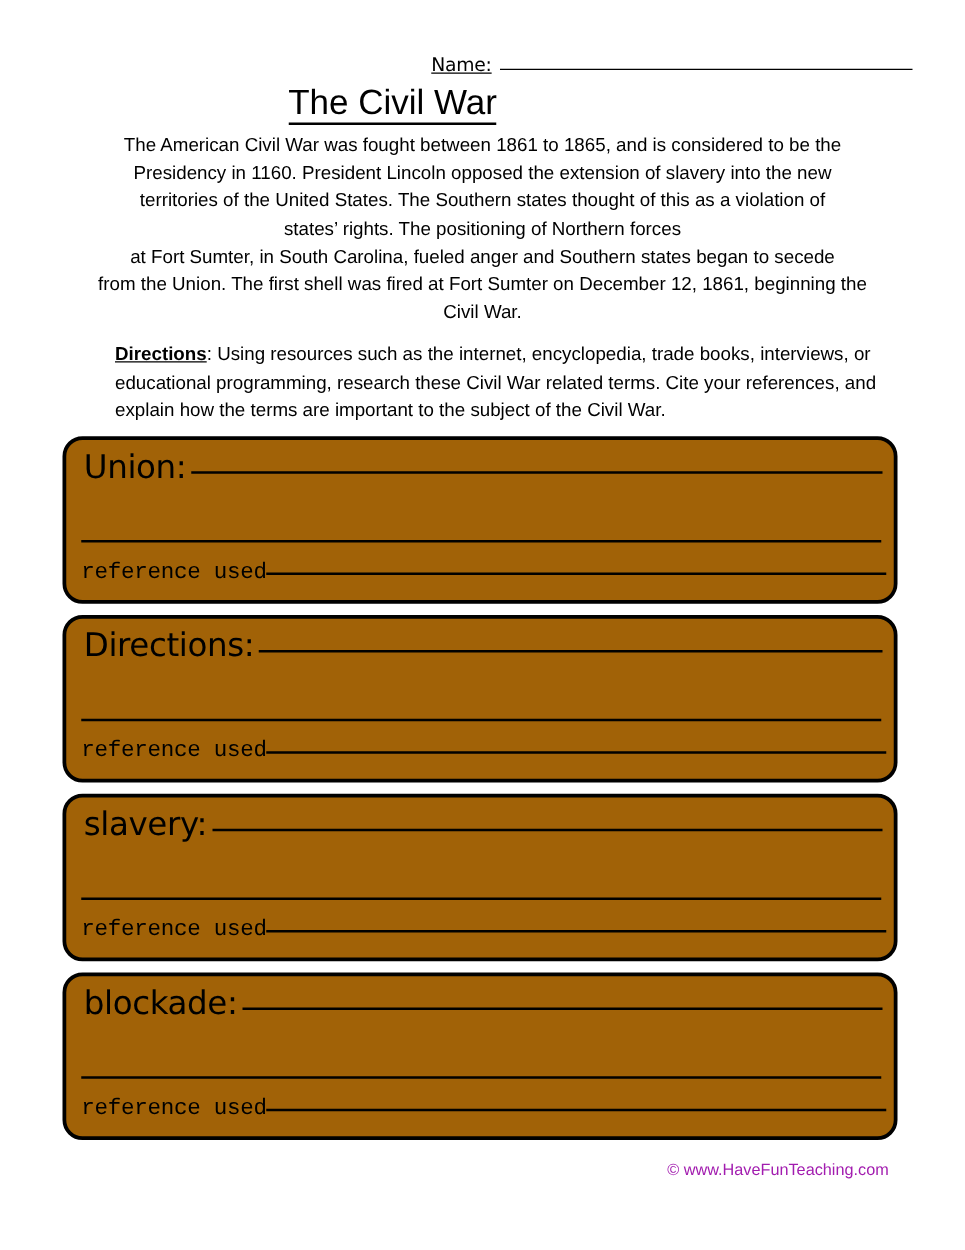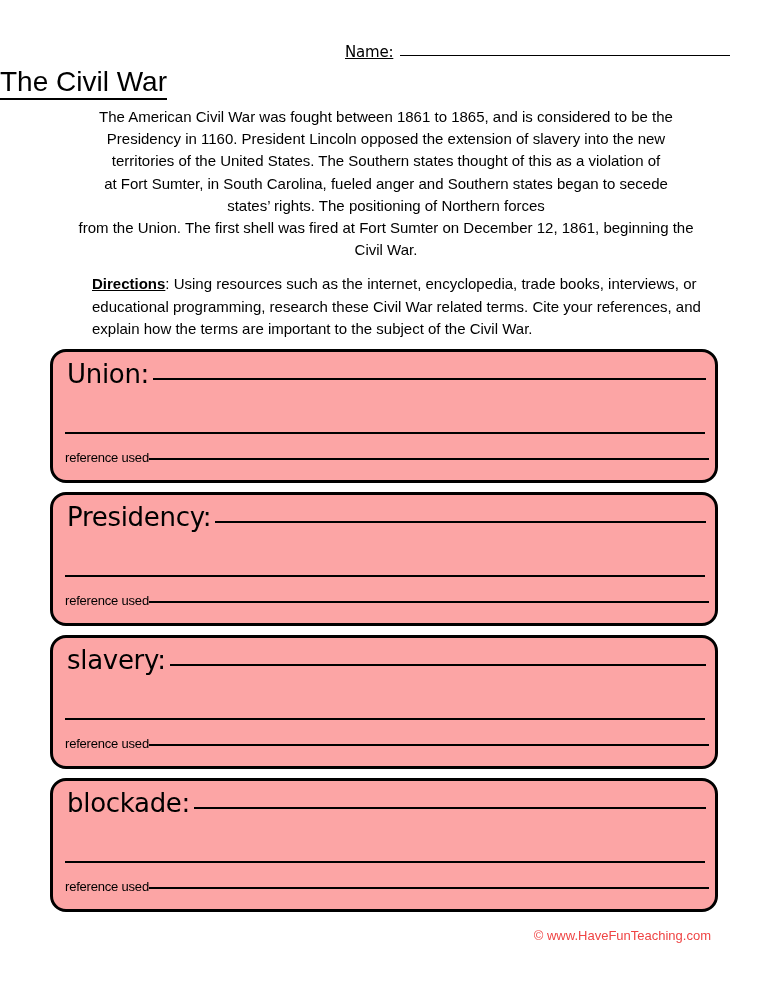--- a/index.html
+++ b/index.html
@@ -47,21 +47,21 @@
     position: relative;
     top: -1px;
   }
 
   
   .title {
     position: absolute;
     top: 66px;
     left: 0;
     width: 628px;
-    text-align: left;
+    text-align: center;
     font-size: 28px;
     font-weight: 400;
     font-family: "Liberation Sans", sans-serif;
     letter-spacing: 0px;
   }
   .title span {
     border-bottom: 2px solid #000;
     padding-bottom: 1px;
   }
 
@@ -101,21 +101,21 @@
     left: 50px;
     width: 668px;
   }
   .term-box {
     position: relative;
     box-sizing: border-box;
     border: 3.2px solid #000;
     border-radius: 16px;
     height: 134px;
     margin-bottom: 9px;
-    background: #fca5a5;
+    background: #a16207;
   }
   .term-row {
     position: absolute;
     left: 14px;
     right: 9px;
     top: 7px;
     display: flex;
     align-items: baseline;
   }
   .term-label {
@@ -143,22 +143,22 @@
   }
   .ref-row {
     position: absolute;
     left: 12px;
     right: 6px;
     top: 94px;
     display: flex;
     align-items: baseline;
   }
   .ref-label {
-    font-family: Liberation Sans, sans-serif;
-    font-size: 13px;
+    font-family: Liberation Mono, monospace;
+    font-size: 18px;
     line-height: 24px;
     white-space: nowrap;
     letter-spacing: -0.2px;
   }
   .ref-rule {
     flex: 1 1 auto;
     border-bottom: 2px solid #000;
     height: 0;
     position: relative;
     top: -2px;
@@ -168,43 +168,43 @@
   .footer {
     position: absolute;
     top: 928px;
     left: 0;
     width: 772px;
     text-align: right;
     padding-right: 61px;
     box-sizing: border-box;
     font-size: 13px;
     font-family: "Liberation Sans", sans-serif;
-    color: #ef4444;
+    color: #a21caf;
   }
 </style>
 </head>
 <body>
 
 <div class="page">
 
   <div class="name-row">
     <span class="name-label">Name:</span>
     <span class="name-rule"></span>
   </div>
 
   <div class="title">
     <span>The Civil War</span>
   </div>
 
   <div class="intro">
     <div>The American Civil War was fought between 1861 to 1865, and is considered to be the</div>
     <div>Presidency in 1160.  President Lincoln opposed the extension of slavery into the new</div>
     <div>territories of the United States.  The Southern states thought of this as a violation of</div>
+    <div>states’ rights.  The positioning of Northern forces</div>
     <div>at Fort Sumter, in South Carolina, fueled anger and Southern states began to secede</div>
-    <div>states’ rights.  The positioning of Northern forces</div>
     <div>from the Union.  The first shell was fired at Fort Sumter on December 12, 1861, beginning the</div>
     <div>Civil War.</div>
   </div>
 
   <div class="directions">
     <span class="dir-word">Directions</span><span>: </span><span>Using resources such as the internet, encyclopedia, trade books, interviews, or educational programming, research these Civil War related terms.  Cite your references, and explain how the terms are important to the subject of the Civil War.</span>
   </div>
 
   <div class="boxes">
 
@@ -215,21 +215,21 @@
       </div>
       <div class="mid-rule"></div>
       <div class="ref-row">
         <span class="ref-label">reference used</span>
         <span class="ref-rule"></span>
       </div>
     </div>
 
     <div class="term-box">
       <div class="term-row">
-        <span class="term-label">Presidency:</span>
+        <span class="term-label">Directions:</span>
         <span class="term-rule"></span>
       </div>
       <div class="mid-rule"></div>
       <div class="ref-row">
         <span class="ref-label">reference used</span>
         <span class="ref-rule"></span>
       </div>
     </div>
 
     <div class="term-box">

